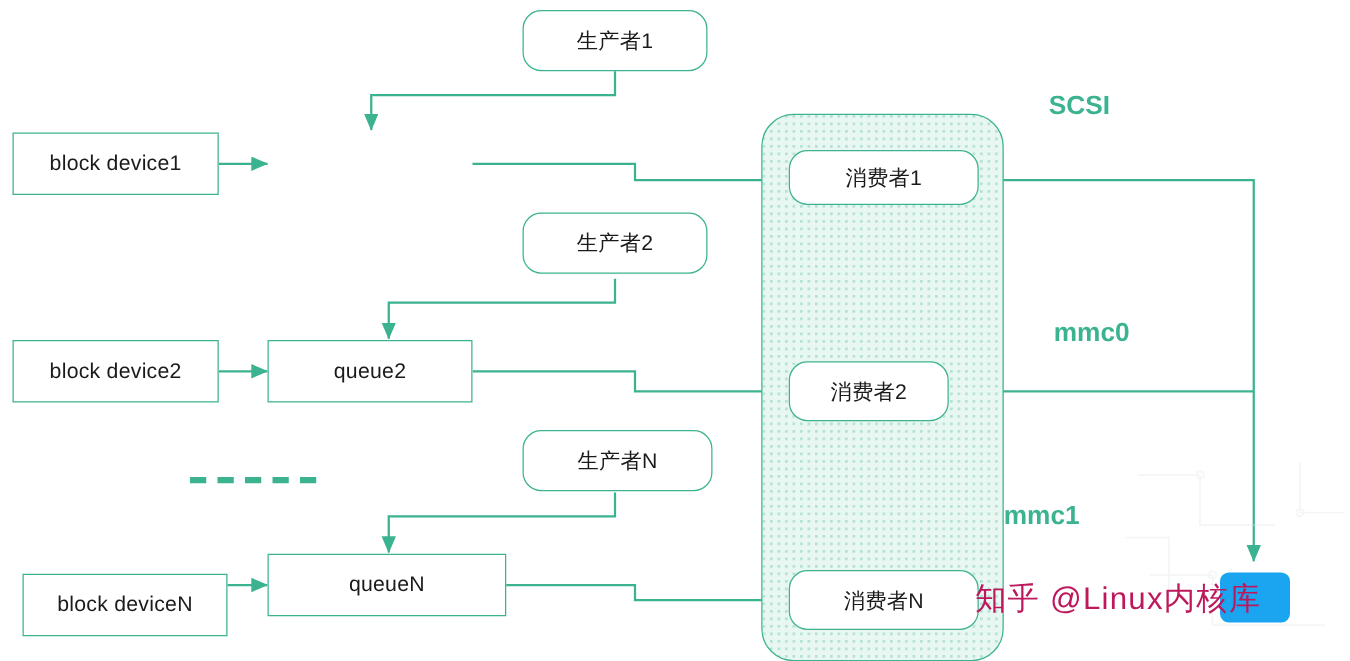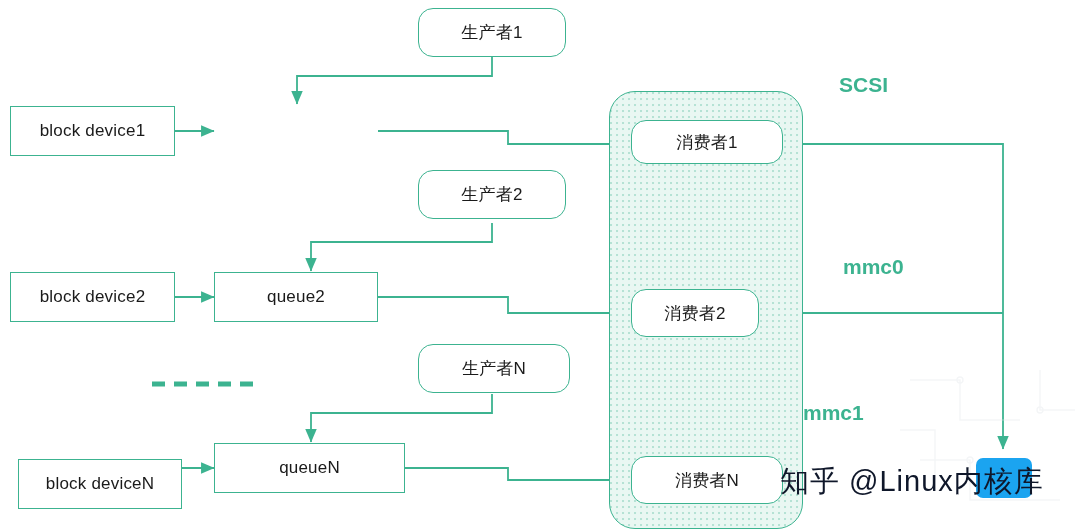--- a/index.html
+++ b/index.html
@@ -34,22 +34,22 @@
     box-sizing:border-box;
     border:1.6px solid #3cb390;
     border-radius:26px;
     background:
       radial-gradient(circle at 1px 1px, rgba(60,179,144,.30) 1px, rgba(0,0,0,0) 1.6px) 0 0/6px 6px,
       #e9f7f2;
   }
   svg{position:absolute;left:0;top:0;width:1080px;height:529px;pointer-events:none;}
   .wm{
     position:absolute;
-    color:#0f172a;
-    font-size:29px;
+    color:#be185d;
+    font-size:25px;
     white-space:nowrap;
     letter-spacing:1px;
   }
   .chip{
     position:absolute;
     border-radius:7px;
     background:#1ba4f0;
   }
   .circuit{
     position:absolute;

